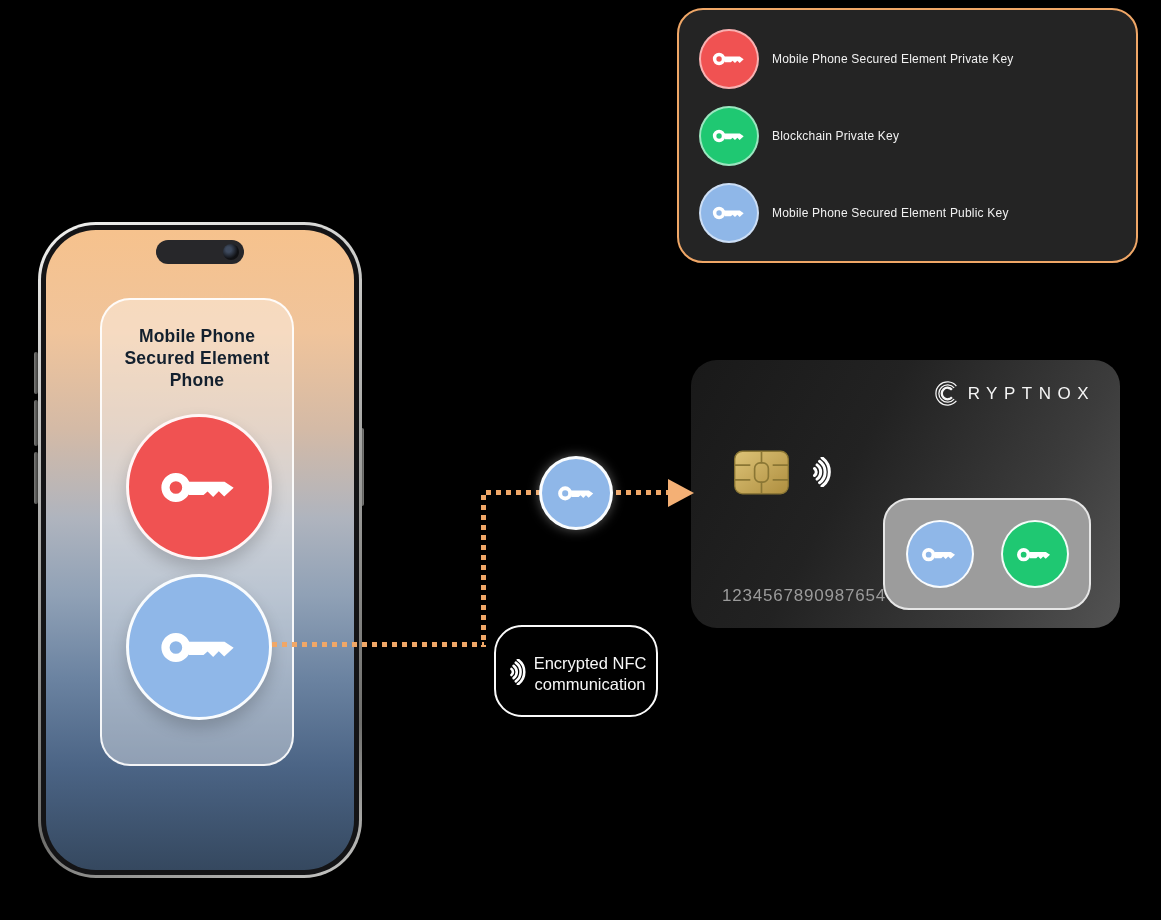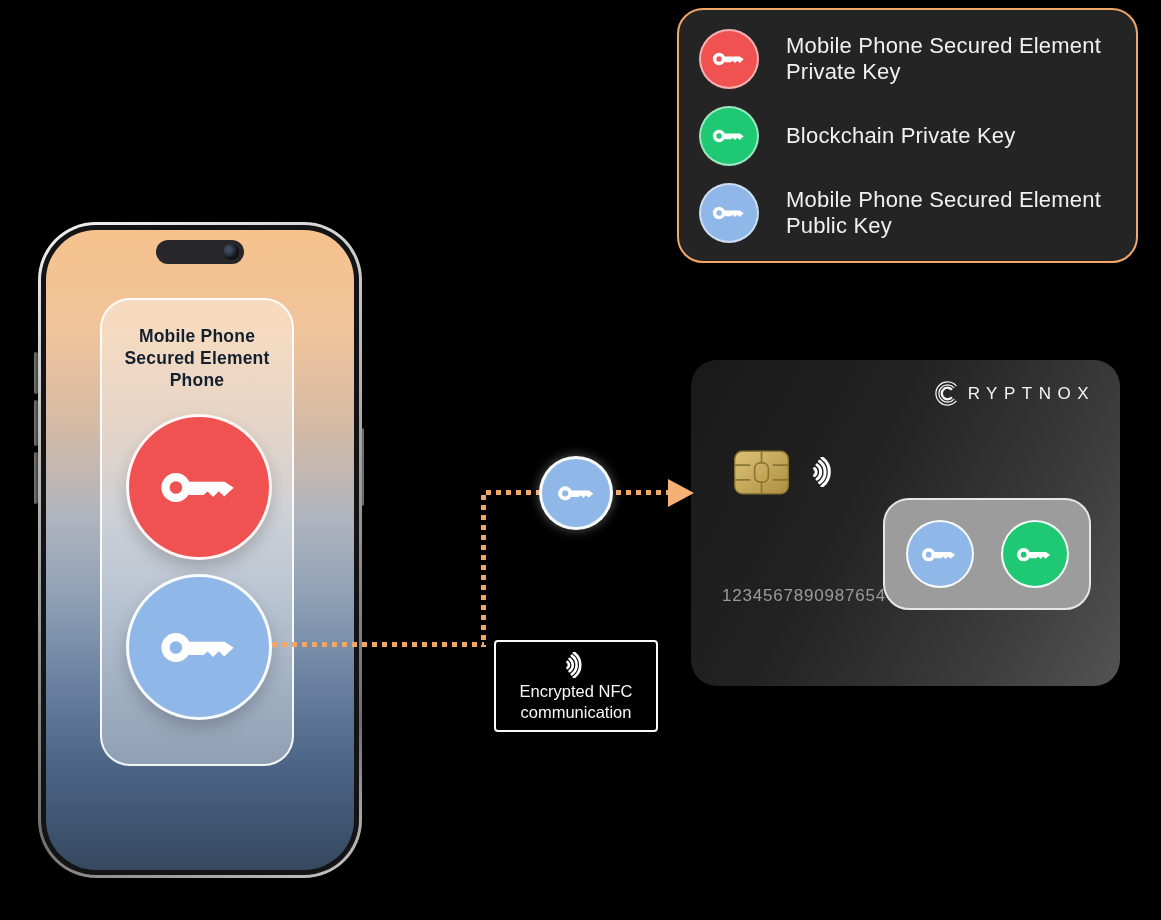--- a/index.html
+++ b/index.html
@@ -18,21 +18,21 @@
   .legend-row{display:flex;align-items:center;}
   .key-badge{
     width:60px;height:60px;border-radius:50%;flex:0 0 auto;
     display:flex;align-items:center;justify-content:center;
     border:2px solid rgba(255,255,255,.55);
   }
   .key-badge svg{width:64%;display:block;}
   .bg-red{background:#F05252;}
   .bg-blue{background:#8FB7E8;}
   .bg-green{background:#1FC872;}
-  .legend-label{margin-left:27px;font-size:22px;color:#F1F1F1;letter-spacing:.2px;}
+  .legend-label{margin-left:13px;font-size:12px;color:#F1F1F1;letter-spacing:.2px;}
 
   
   .phone{
     position:absolute;left:38px;top:222px;width:324px;height:656px;border-radius:58px;
     background:linear-gradient(160deg,#F2F2F0 0%,#C2C2C0 25%,#8B8B89 60%,#6E6E6C 80%,#C9C9C7 100%);
     padding:3px;
   }
   .phone-bezel{width:100%;height:100%;border-radius:55px;background:#141416;padding:5px;}
   .phone-screen{
     position:relative;width:100%;height:100%;border-radius:50px;overflow:hidden;
@@ -81,30 +81,30 @@
     border-top:14px solid transparent;border-bottom:14px solid transparent;
     border-left:26px solid #F4B075;
   }
   .mid-key{
     position:absolute;left:539px;top:456px;width:74px;height:74px;z-index:5;
     box-shadow:0 0 12px rgba(255,255,255,.35);
   }
 
   
   .nfc-box{
-    position:absolute;left:494px;top:640px;width:164px;height:92px;border-radius:4px;
+    position:absolute;left:494px;top:625px;width:164px;height:92px;border-radius:28px;
     background:#000;border:2px solid #FAFAFA;z-index:3;
-    display:flex;flex-direction:column;align-items:center;justify-content:center;padding-top:2px;
+    display:flex;flex-direction:row;align-items:center;justify-content:center;padding-top:2px;
   }
   .nfc-box svg{height:26px;display:block;}
   .nfc-label{margin-top:3px;text-align:center;font-size:16.5px;line-height:1.24;color:#F7F7F7;}
 
   
   .card{
-    position:absolute;left:691px;top:360px;width:429px;height:326px;border-radius:26px;
+    position:absolute;left:691px;top:360px;width:429px;height:268px;border-radius:26px;
     background:linear-gradient(118deg,#191919 0%,#222222 38%,#3C3C3C 75%,#535353 100%);
   }
   .card-logo{position:absolute;top:20px;right:25px;display:flex;align-items:center;gap:7px;}
   .card-logo svg{width:27px;height:27px;display:block;}
   .brand-letters{font-size:17px;letter-spacing:6.5px;color:#F6F6F6;font-weight:400;}
   .chip{position:absolute;left:43px;top:90px;width:55px;height:45px;}
   .card-nfc{position:absolute;left:117px;top:97px;height:30px;width:33px;}
   .card-number{position:absolute;left:31px;top:226px;font-size:17px;color:#9B9B9B;letter-spacing:.8px;text-align:center;}
   .card-keys-panel{
     position:absolute;left:192px;top:138px;width:208px;height:112px;border-radius:26px;

